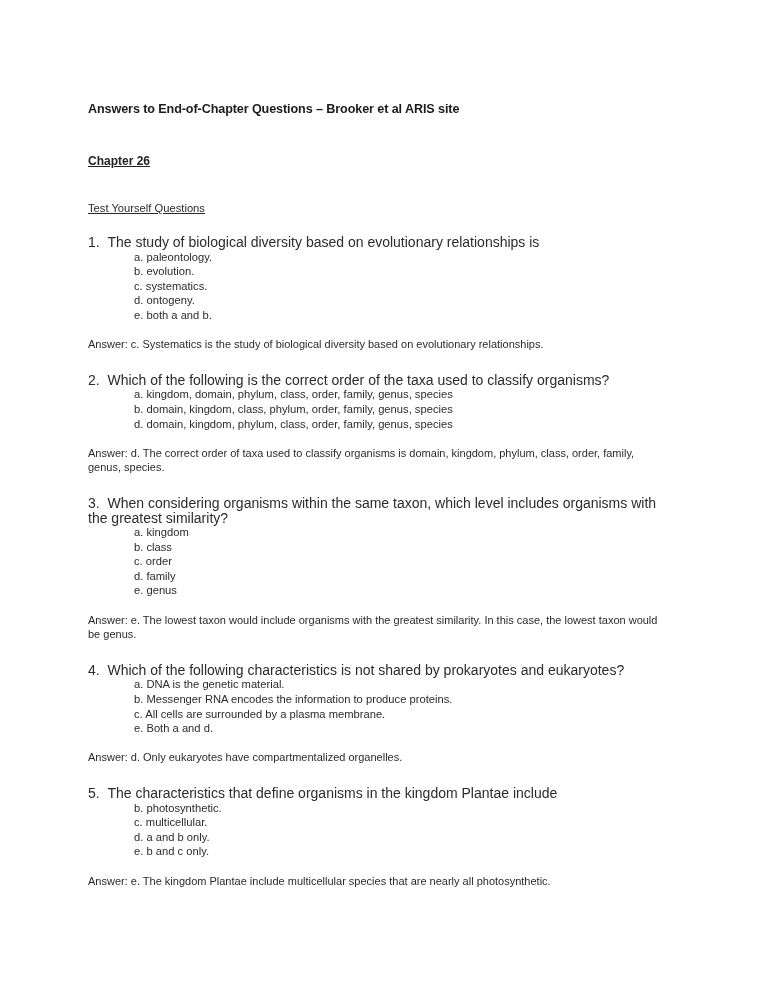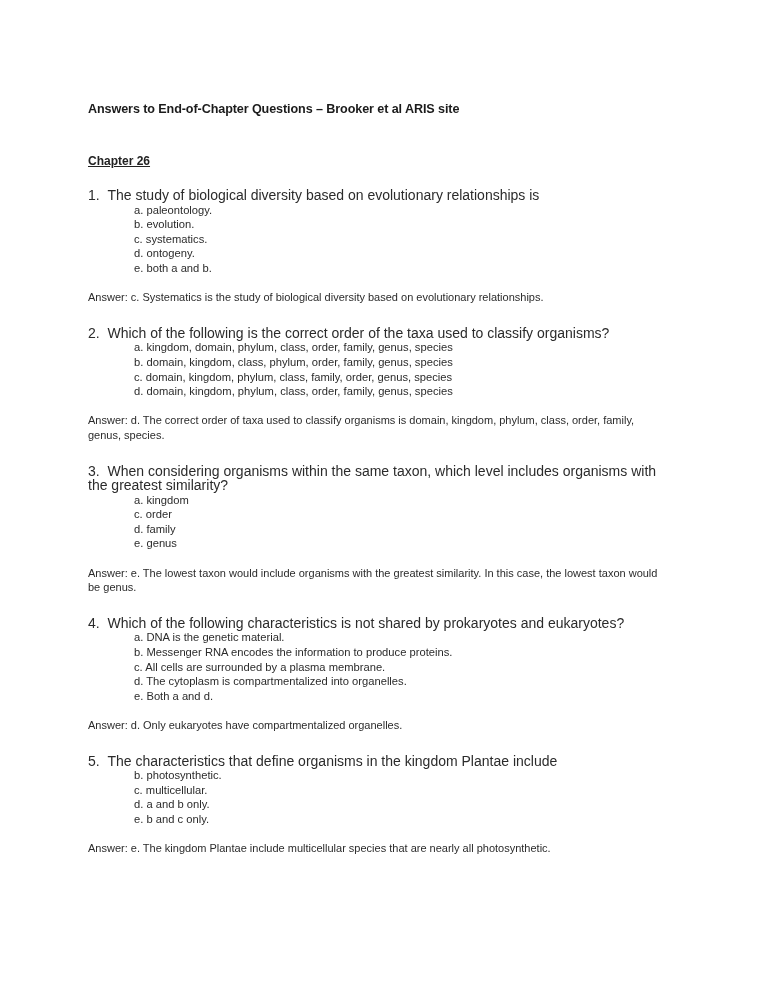--- a/index.html
+++ b/index.html
@@ -97,60 +97,62 @@
 
 <div class="page">
   <div class="content">
 
     <h1 class="doc-title">Answers to End-of-Chapter Questions – Brooker et al ARIS site</h1>
 
     <div>
       <span class="chapter-heading">Chapter 26</span>
     </div>
 
+    <div class="heading-row-2">
+      <span class="section-heading">Test Yourself Questions</span>
+    </div>
 
     <div id="questions-container">
         <div class="q-block first">
           <p class="q-stem"><span class="qnum">1.</span>&nbsp;&nbsp;<span>The study of biological diversity based on evolutionary relationships is</span></p>
           <ul class="q-options">
             <li>a. paleontology.</li>
             <li>b. evolution.</li>
             <li>c. systematics.</li>
             <li>d. ontogeny.</li>
             <li>e. both a and b.</li>
           </ul>
           <p class="q-answer">Answer: c. Systematics is the study of biological diversity based on evolutionary relationships.</p>
         </div>
         <div class="q-block">
           <p class="q-stem"><span class="qnum">2.</span>&nbsp;&nbsp;<span>Which of the following is the correct order of the taxa used to classify organisms?</span></p>
           <ul class="q-options">
             <li>a. kingdom, domain, phylum, class, order, family, genus, species</li>
             <li>b. domain, kingdom, class, phylum, order, family, genus, species</li>
-            <li>c. domain, kingdom, phylum, class, family, order, genus, species</li>
             <li>d. domain, kingdom, phylum, class, order, family, genus, species</li>
           </ul>
           <p class="q-answer">Answer: d. The correct order of taxa used to classify organisms is domain, kingdom, phylum, class, order, family, genus, species.</p>
         </div>
         <div class="q-block">
           <p class="q-stem"><span class="qnum">3.</span>&nbsp;&nbsp;<span>When considering organisms within the same taxon, which level includes organisms with the greatest similarity?</span></p>
           <ul class="q-options">
             <li>a. kingdom</li>
+            <li>b. class</li>
             <li>c. order</li>
             <li>d. family</li>
             <li>e. genus</li>
           </ul>
           <p class="q-answer">Answer: e. The lowest taxon would include organisms with the greatest similarity. In this case, the lowest taxon would be genus.</p>
         </div>
         <div class="q-block">
           <p class="q-stem"><span class="qnum">4.</span>&nbsp;&nbsp;<span>Which of the following characteristics is not shared by prokaryotes and eukaryotes?</span></p>
           <ul class="q-options">
             <li>a. DNA is the genetic material.</li>
             <li>b. Messenger RNA encodes the information to produce proteins.</li>
             <li>c. All cells are surrounded by a plasma membrane.</li>
-            <li>d. The cytoplasm is compartmentalized into organelles.</li>
             <li>e. Both a and d.</li>
           </ul>
           <p class="q-answer">Answer: d. Only eukaryotes have compartmentalized organelles.</p>
         </div>
         <div class="q-block">
           <p class="q-stem"><span class="qnum">5.</span>&nbsp;&nbsp;<span>The characteristics that define organisms in the kingdom Plantae include</span></p>
           <ul class="q-options">
             <li>b. photosynthetic.</li>
             <li>c. multicellular.</li>
             <li>d. a and b only.</li>

